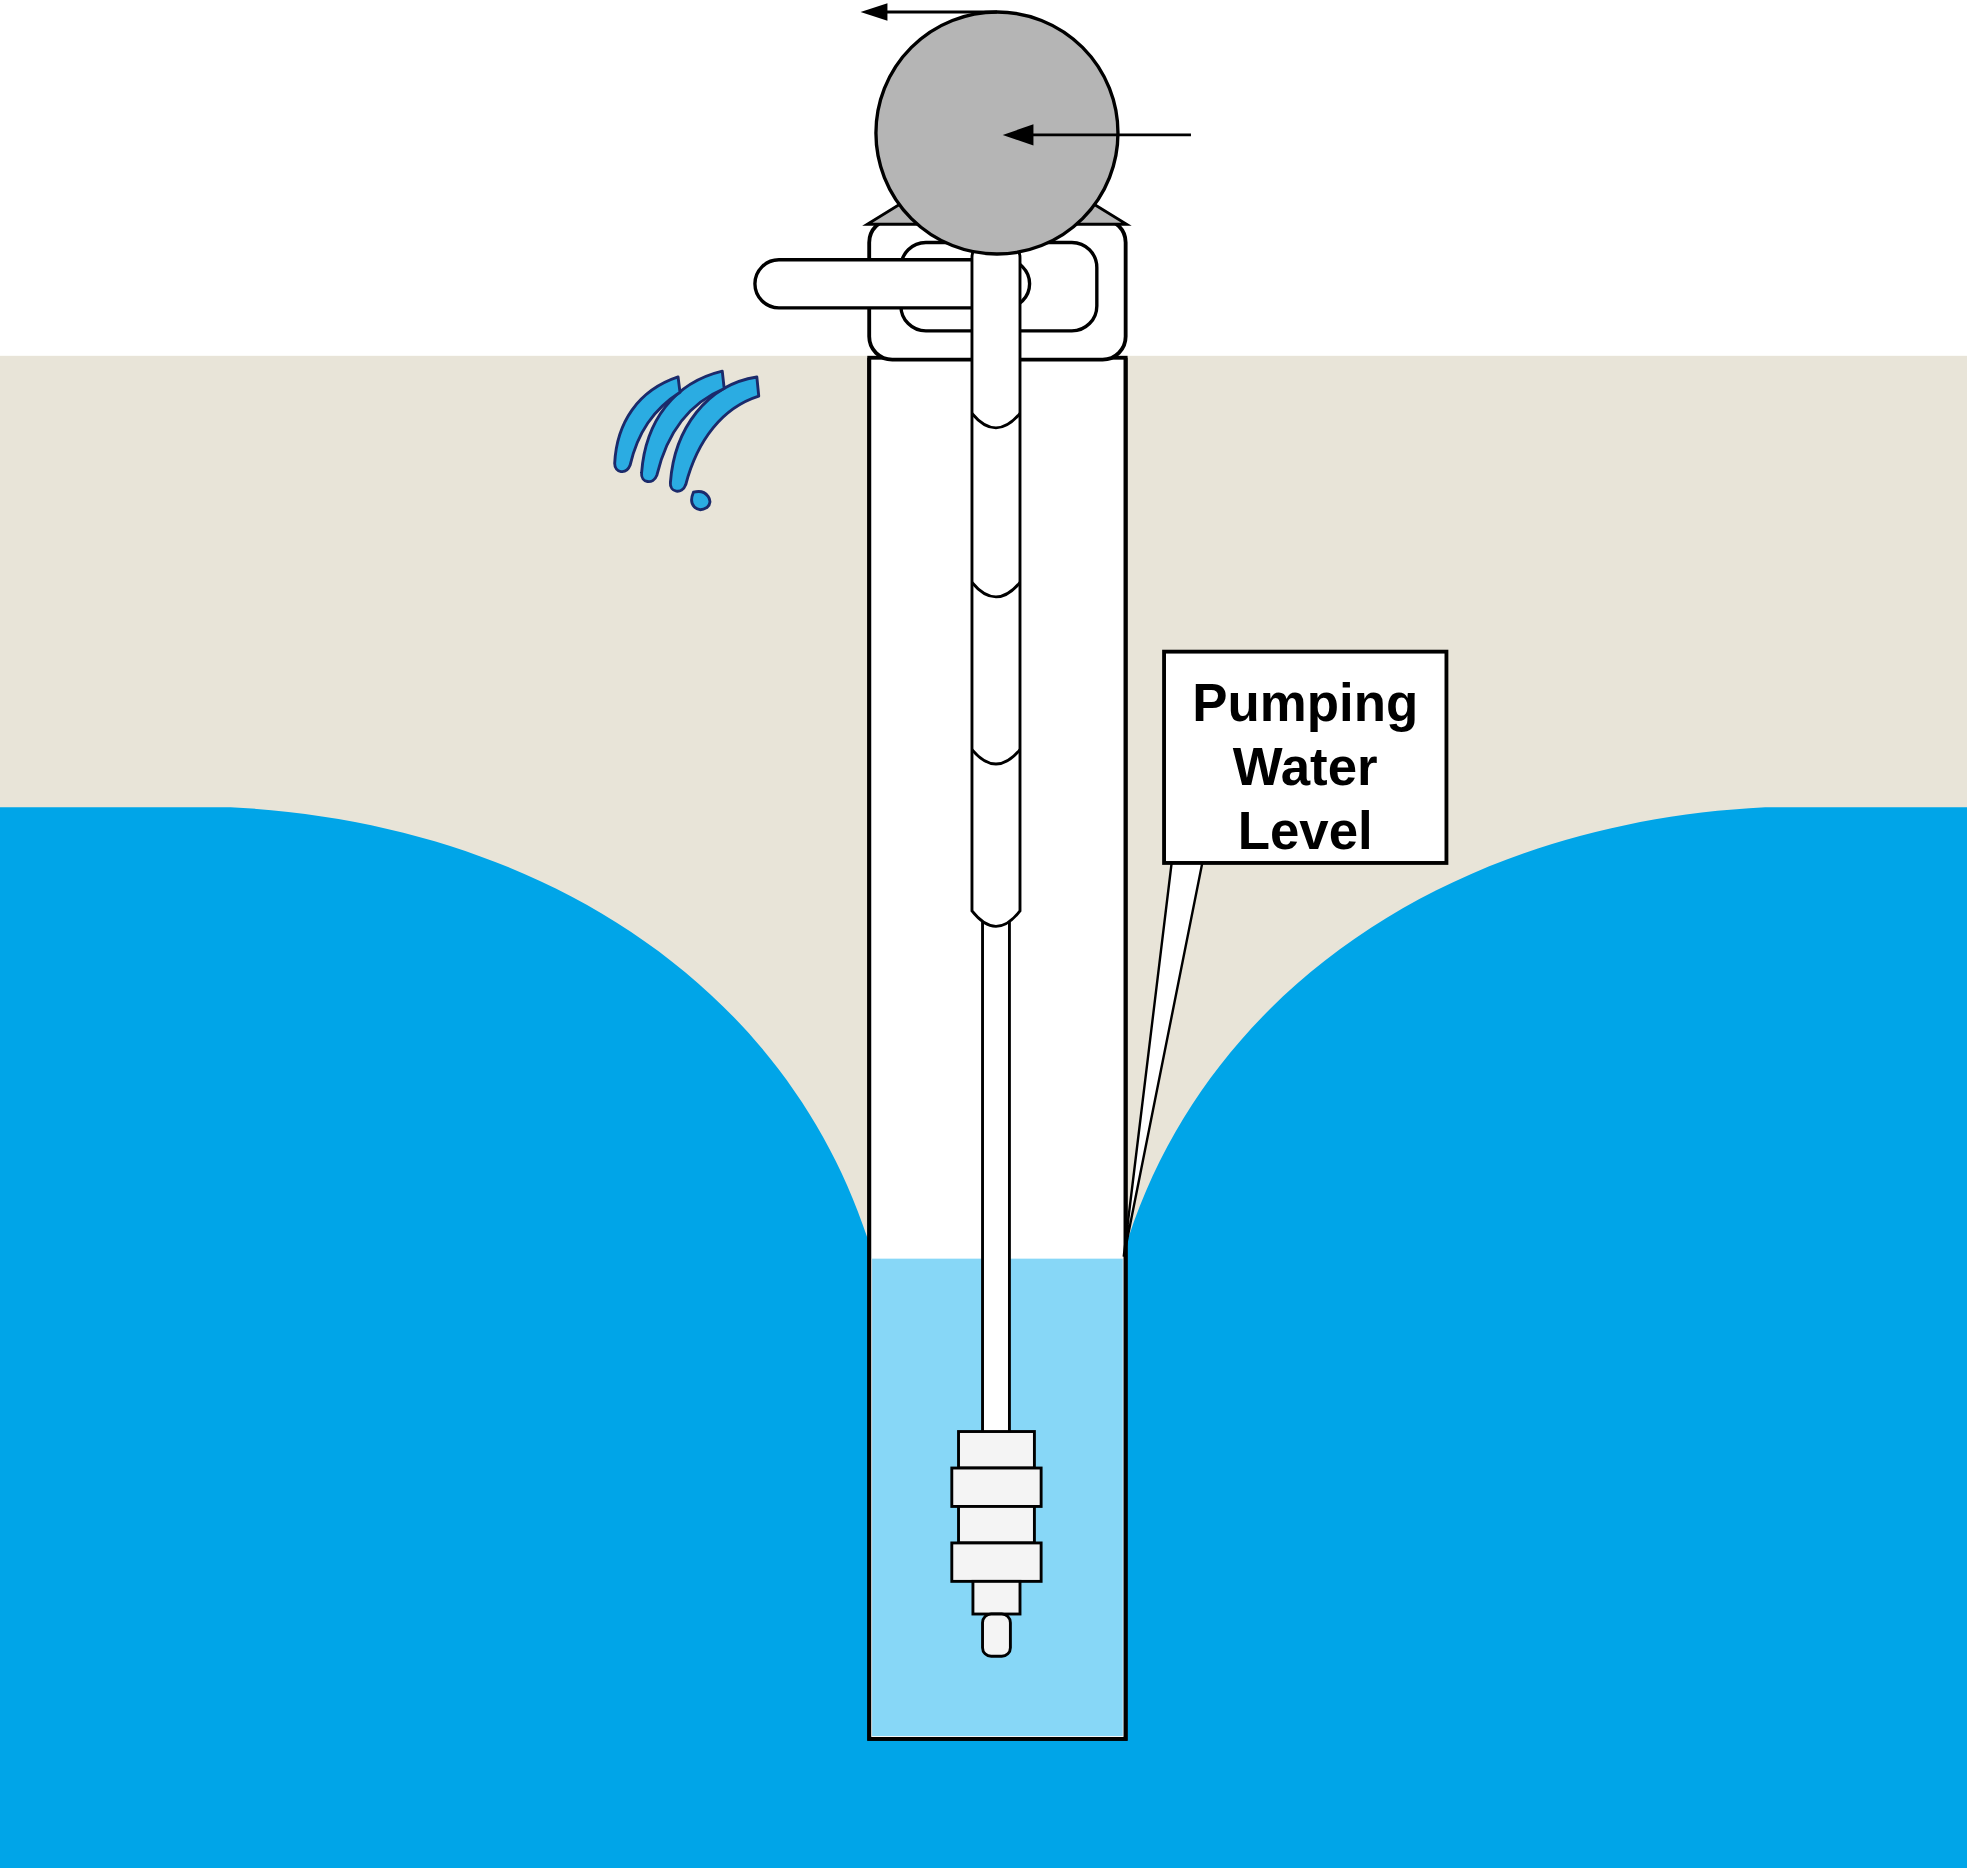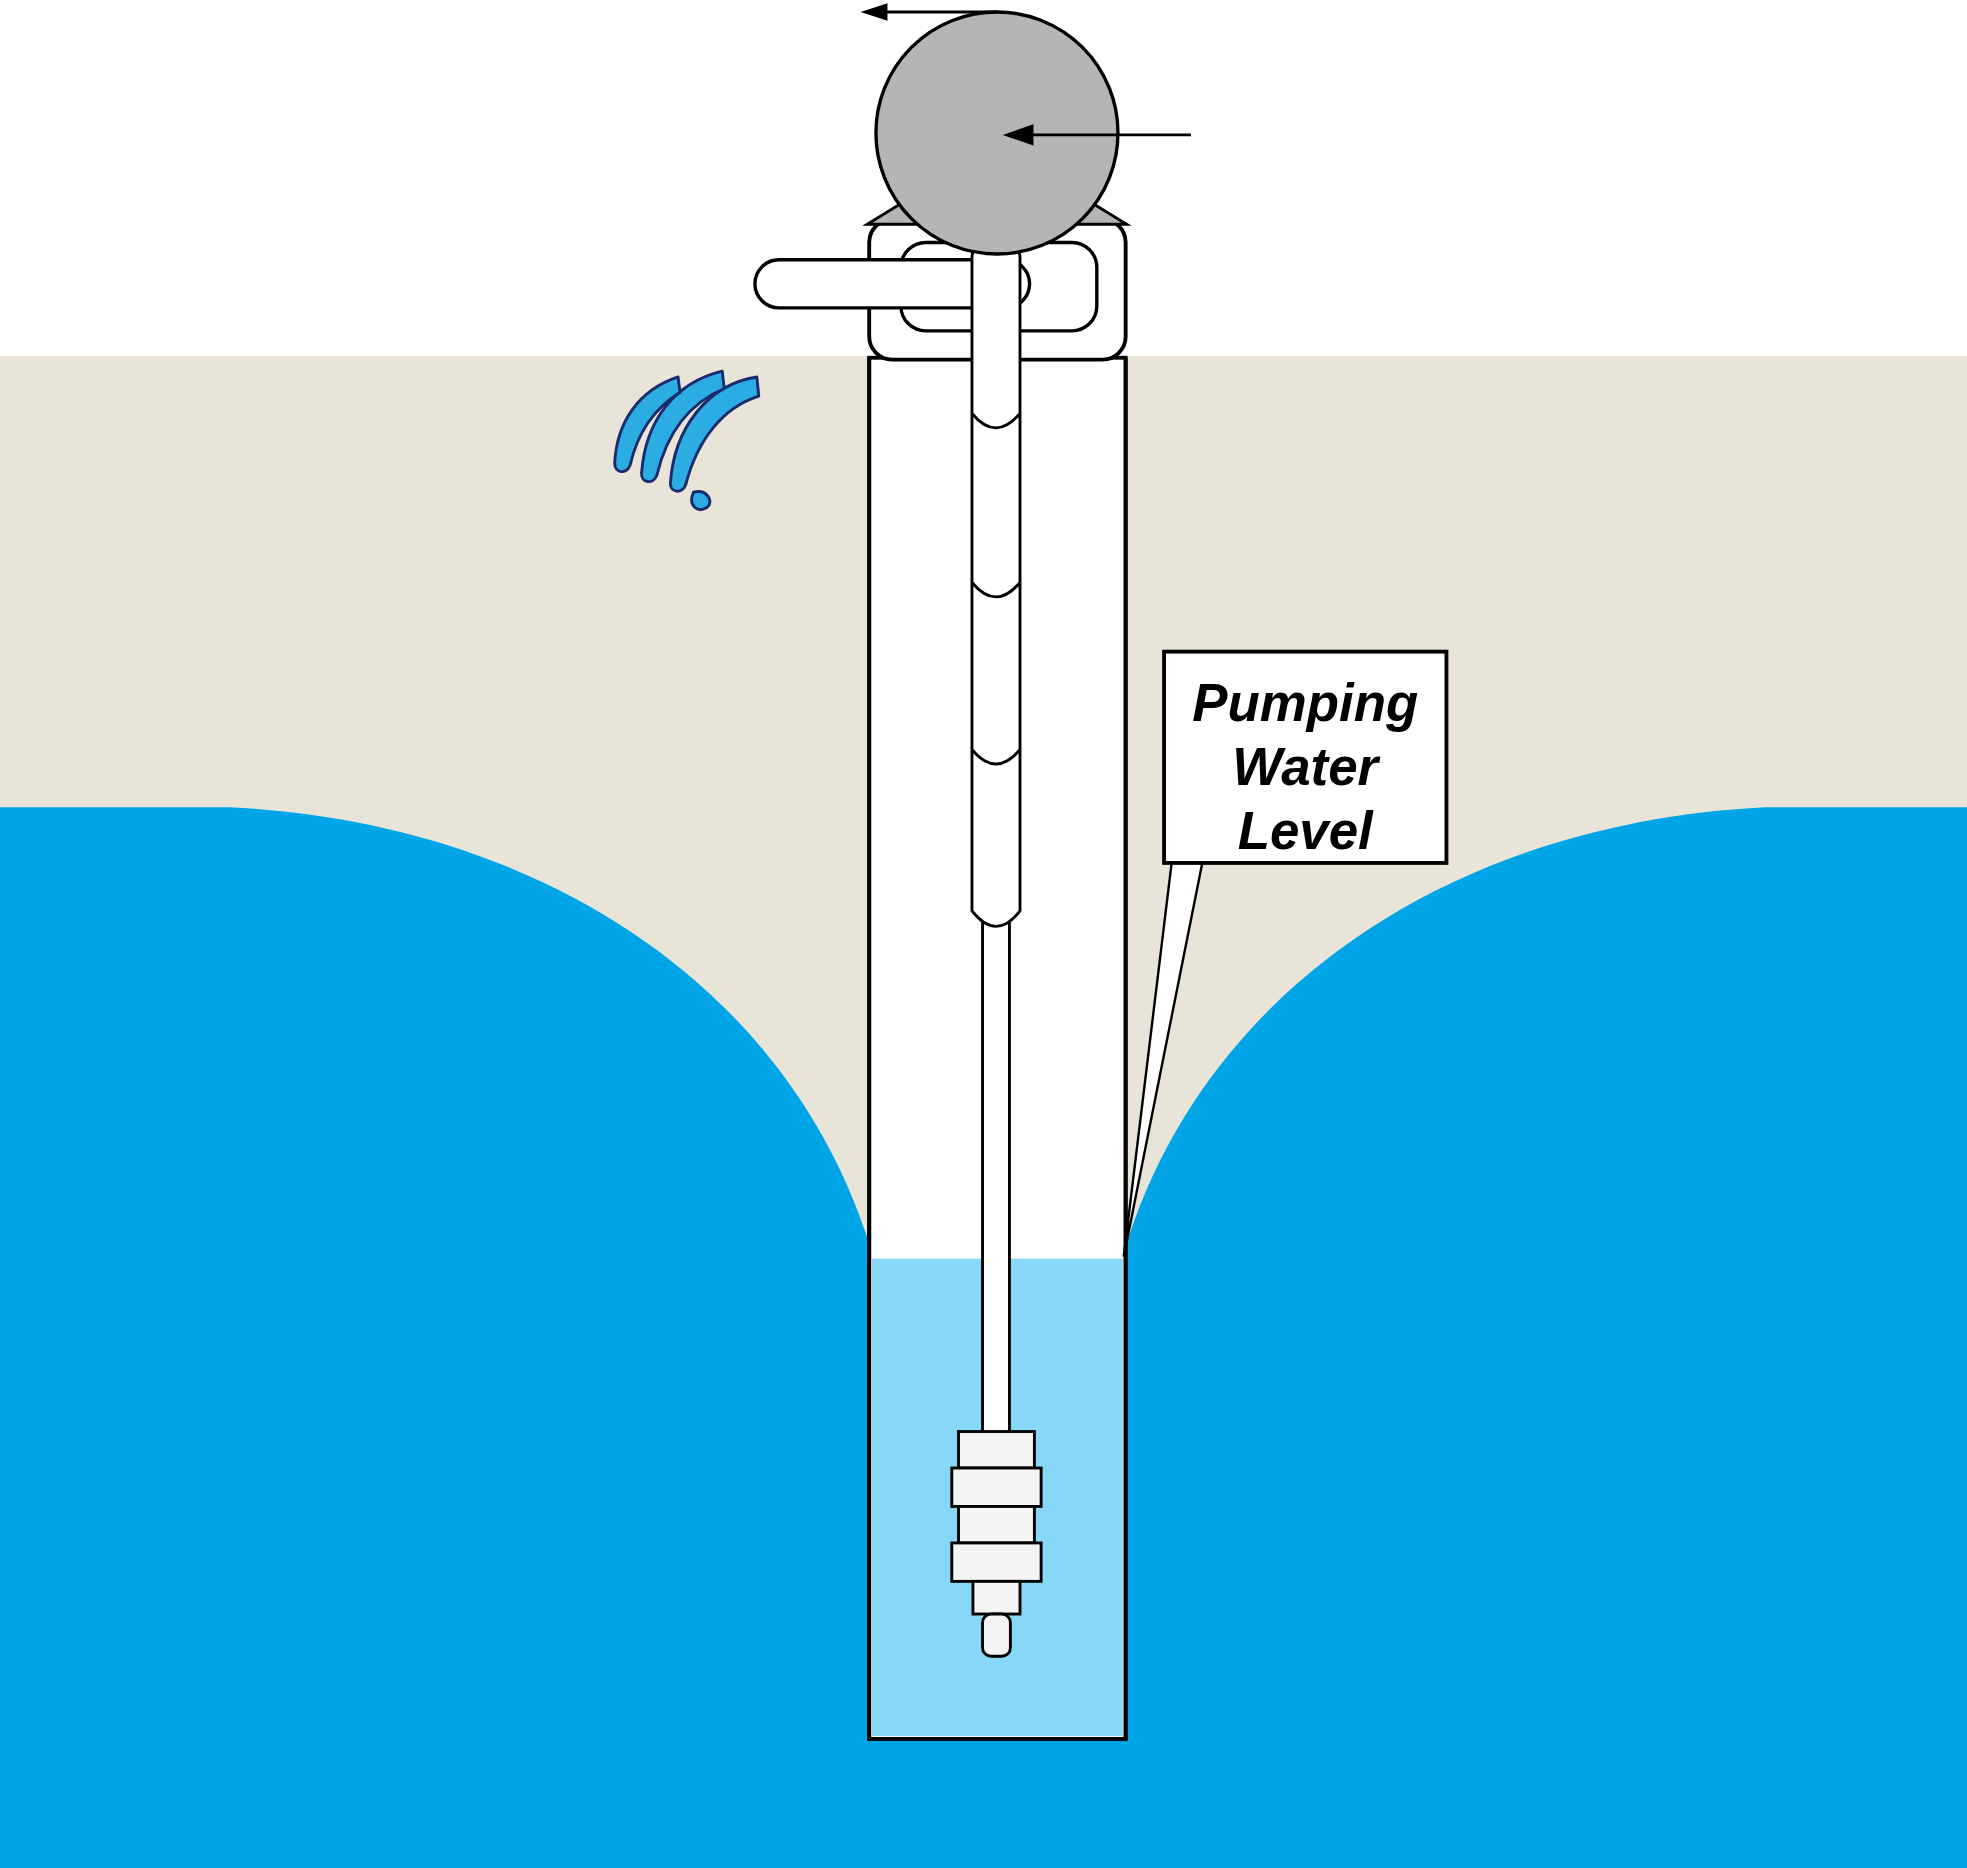--- a/index.html
+++ b/index.html
@@ -9,21 +9,20 @@
     width: 1967px;
     height: 1869px;
     background: #ffffff;
     font-family: "Liberation Sans", sans-serif;
     overflow: hidden;
   }
   .stage {
     position: relative;
     width: 1967px;
     height: 1869px;
-    font-style: italic;
   }
   svg.diagram {
     position: absolute;
     left: 0;
     top: 0;
     width: 1967px;
     height: 1869px;
     display: block;
   }
   .label-text {

